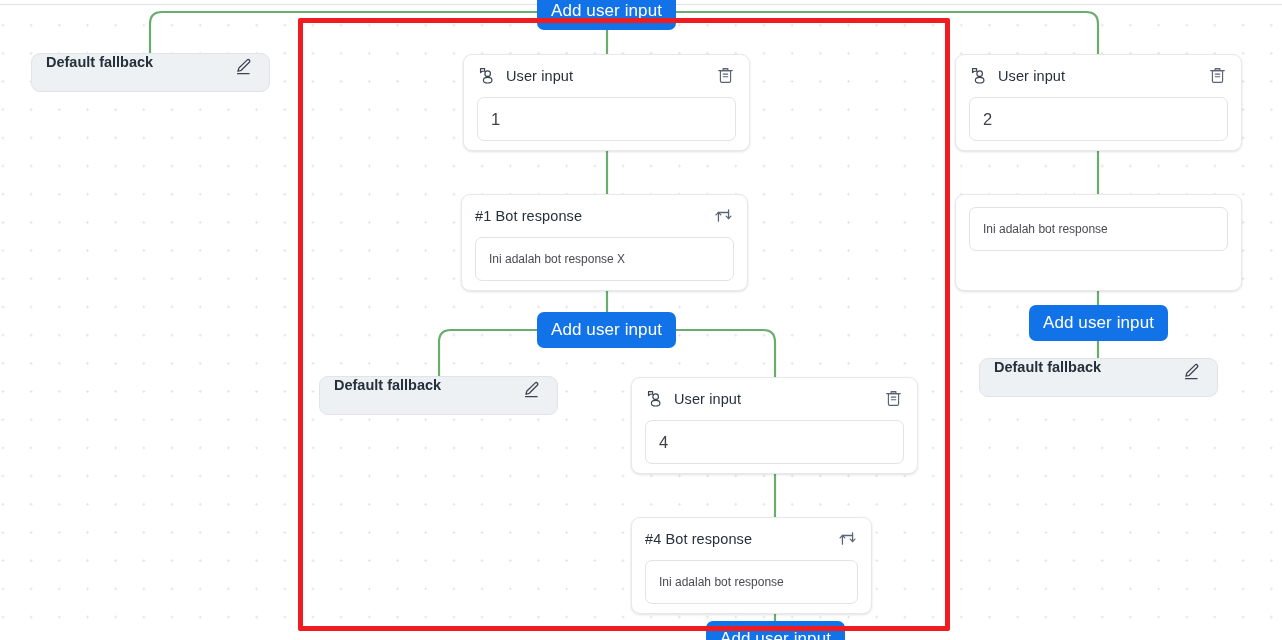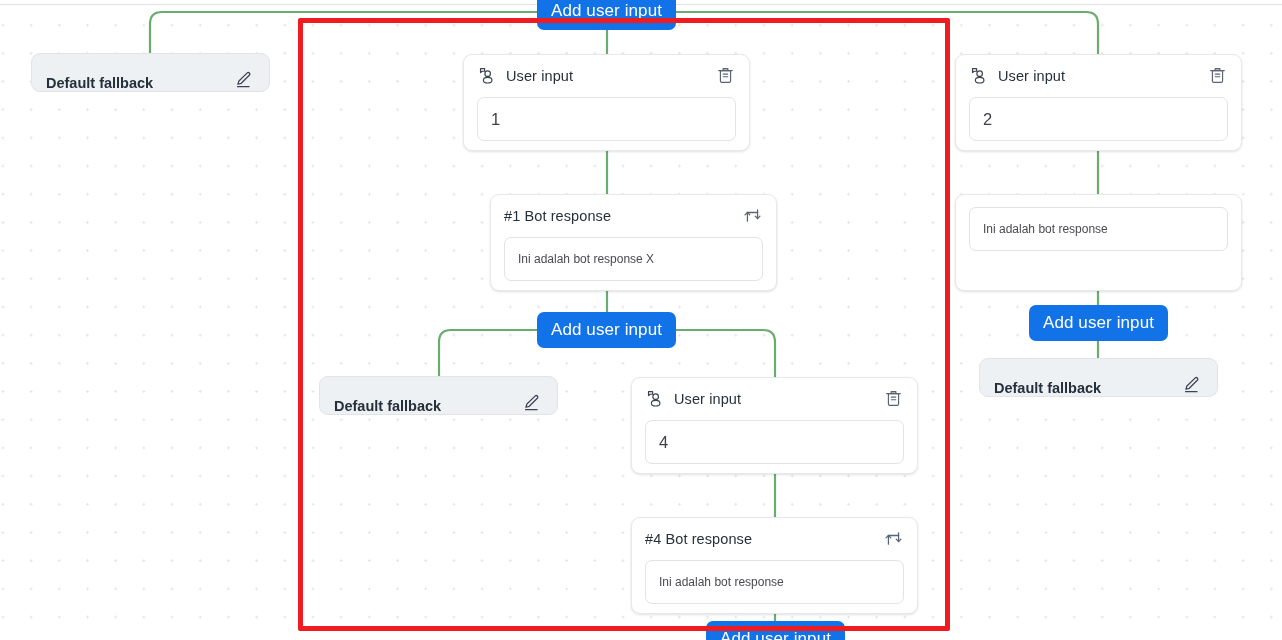--- a/index.html
+++ b/index.html
@@ -109,21 +109,21 @@
   .card-field.num { font-size: 16.5px; color: #3f3f46; }
 
   
   .fallback {
     position: absolute;
     box-sizing: border-box;
     background: #eef1f4;
     border: 1px solid #e0e4e8;
     border-radius: 9px;
     display: flex;
-    align-items: flex-end;
+    align-items: flex-start;
     padding: 0 14px;
     z-index: 4;
   }
   .fallback-label {
     font-size: 14.5px;
     font-weight: 700;
     color: #26303b;
     white-space: nowrap;
   }
   .fallback-edit {
@@ -247,21 +247,21 @@
           <line x1="3.4" y1="5.8" x2="20.6" y2="5.8"></line>
           <path d="M5.6 5.8h12.8v13.2a1.8 1.8 0 0 1-1.8 1.8H7.4a1.8 1.8 0 0 1-1.8-1.8z"></path>
           <line x1="9.2" y1="10.2" x2="14.8" y2="10.2"></line>
           <line x1="9.2" y1="13.6" x2="14.8" y2="13.6"></line>
         </svg>
       </span>
     </div>
     <div class="card-field num">1</div>
   </div>
 
-  <div class="card" style="left:490px; top:194px; width:287px; height:97px;">
+  <div class="card" style="left:461px; top:194px; width:287px; height:97px;">
     <div class="card-head">
       <span class="card-title">#1 Bot response</span>
       <span class="head-action">
         <svg class="ic" width="19" height="19" viewBox="0 0 24 24" fill="none" stroke="#5a6472" stroke-width="1.6" stroke-linecap="round" stroke-linejoin="round">
           <path d="M5.6 19.2V8.2h12.8"></path>
           <polyline points="2.6,11.2 5.6,8.0 8.6,11.2"></polyline>
           <path d="M18.4 4.8v11"></path>
           <polyline points="15.4,12.8 18.4,16.0 21.4,12.8"></polyline>
         </svg>
       </span>
@@ -312,21 +312,21 @@
           <line x1="3.4" y1="5.8" x2="20.6" y2="5.8"></line>
           <path d="M5.6 5.8h12.8v13.2a1.8 1.8 0 0 1-1.8 1.8H7.4a1.8 1.8 0 0 1-1.8-1.8z"></path>
           <line x1="9.2" y1="10.2" x2="14.8" y2="10.2"></line>
           <line x1="9.2" y1="13.6" x2="14.8" y2="13.6"></line>
         </svg>
       </span>
     </div>
     <div class="card-field num">4</div>
   </div>
 
-  <div class="card" style="left:631px; top:517px; width:287px; height:97px;">
+  <div class="card" style="left:631px; top:517px; width:241px; height:97px;">
     <div class="card-head">
       <span class="card-title">#4 Bot response</span>
       <span class="head-action">
         <svg class="ic" width="19" height="19" viewBox="0 0 24 24" fill="none" stroke="#5a6472" stroke-width="1.6" stroke-linecap="round" stroke-linejoin="round">
           <path d="M5.6 19.2V8.2h12.8"></path>
           <polyline points="2.6,11.2 5.6,8.0 8.6,11.2"></polyline>
           <path d="M18.4 4.8v11"></path>
           <polyline points="15.4,12.8 18.4,16.0 21.4,12.8"></polyline>
         </svg>
       </span>

